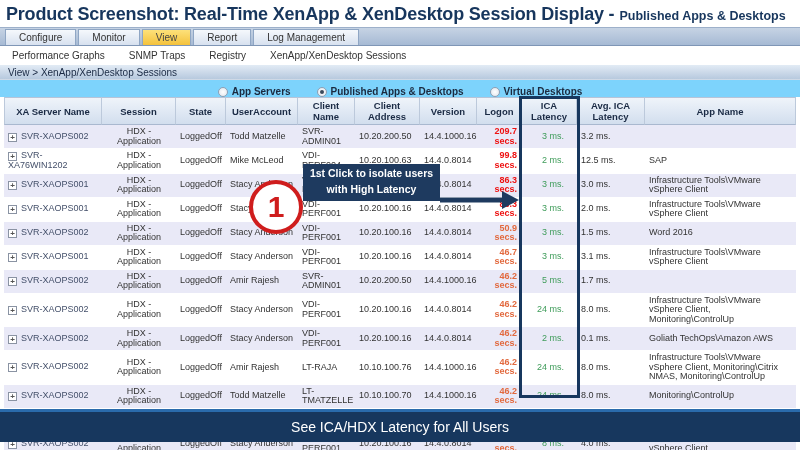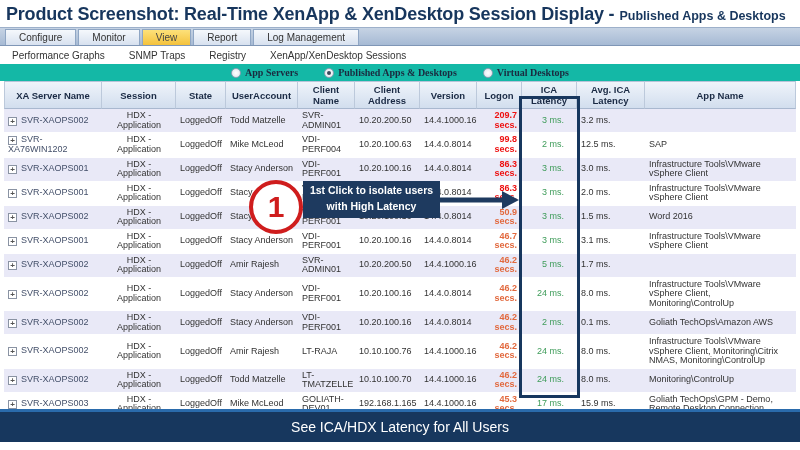--- a/index.html
+++ b/index.html
@@ -22,21 +22,21 @@
 
   
   .subtabs { height:18px; background:#fff; display:flex; align-items:center; padding-left:12px; }
   .subtab { font-size:10px; color:#333; margin-right:24px; cursor:default; }
 
   
   .breadcrumb { height:16px; background:linear-gradient(#e2ebf5,#b7c9de); border-top:1px solid #ffffff;
                 border-bottom:1px solid #cfd9e6; font-size:10px; color:#1a2a44; padding:2px 0 0 8px; }
 
   
-  .filterrow { height:17px; background:#14b8a6; display:flex; justify-content:center; align-items:center; gap:26px;font-family:Liberation Serif, serif; }
+  .filterrow { height:17px; background:#7dd3fc; display:flex; justify-content:center; align-items:flex-end; gap:26px; }
   .radio-opt { display:flex; align-items:center; font-size:10px; font-weight:bold; color:#1b2a3f; cursor:default; }
   .radio { width:10px; height:10px; border-radius:50%; border:1px solid #8fa0b4;
            background:radial-gradient(#fff,#dde4ec); margin-right:4px; position:relative; }
   .radio.selected::after { content:""; position:absolute; left:2px; top:2px; width:4px; height:4px;
            border-radius:50%; background:#3a4a5c; }
 
   
   .tablewrap { margin-left:4px; width:792px; }
   table { width:792px; border-collapse:separate; border-spacing:0; table-layout:fixed; }
   thead th { background:linear-gradient(#eff4fa,#d2deee); border-top:1px solid #b7c4d8; border-bottom:1px solid #a9b8cf;
@@ -60,21 +60,21 @@
   .c-app { text-align:left; }
 
   
   .ica-box { position:absolute; left:519px; top:96px; width:61px; height:302px;
              border:3px solid #17375e; pointer-events:none; }
 
   
   .step-circle { position:absolute; left:249px; top:180px; width:54px; height:54px; border-radius:50%;
                  background:#fff; border:4px solid #cf1d1d; color:#cf1d1d; font-size:30px; font-weight:bold;
                  display:flex; align-items:center; justify-content:center; z-index:5; }
-  .callout { position:absolute; left:303px; top:181px; width:137px; height:37px; background:#1e3a5f;
+  .callout { position:absolute; left:303px; top:164px; width:137px; height:37px; background:#1e3a5f;
              color:#fff; font-size:10.5px; font-weight:bold; text-align:center; line-height:1.5;
              padding-top:2px; z-index:4; }
   .arrow-svg { position:absolute; left:440px; top:189px; z-index:4; }
 
   
   .footer { position:absolute; left:0; bottom:8px; width:800px; height:33px; background:#17375e;
             border-top:3px solid #2a6bac; display:flex; align-items:center; justify-content:center;
             color:#fff; font-size:14px; }
 </style>
 </head>
@@ -95,20 +95,21 @@
     <div class="tab">Log Management</div>
   </div>
 
   <div class="subtabs">
     <span class="subtab">Performance Graphs</span>
     <span class="subtab">SNMP Traps</span>
     <span class="subtab">Registry</span>
     <span class="subtab">XenApp/XenDesktop Sessions</span>
   </div>
 
+  <div class="breadcrumb">View &gt; XenApp/XenDesktop Sessions</div>
 
   <div class="filterrow">
     <div class="radio-opt">
       <span class="radio"></span>
       <span>App Servers</span>
     </div>
     <div class="radio-opt">
       <span class="radio selected"></span>
       <span>Published Apps &amp; Desktops</span>
     </div>

